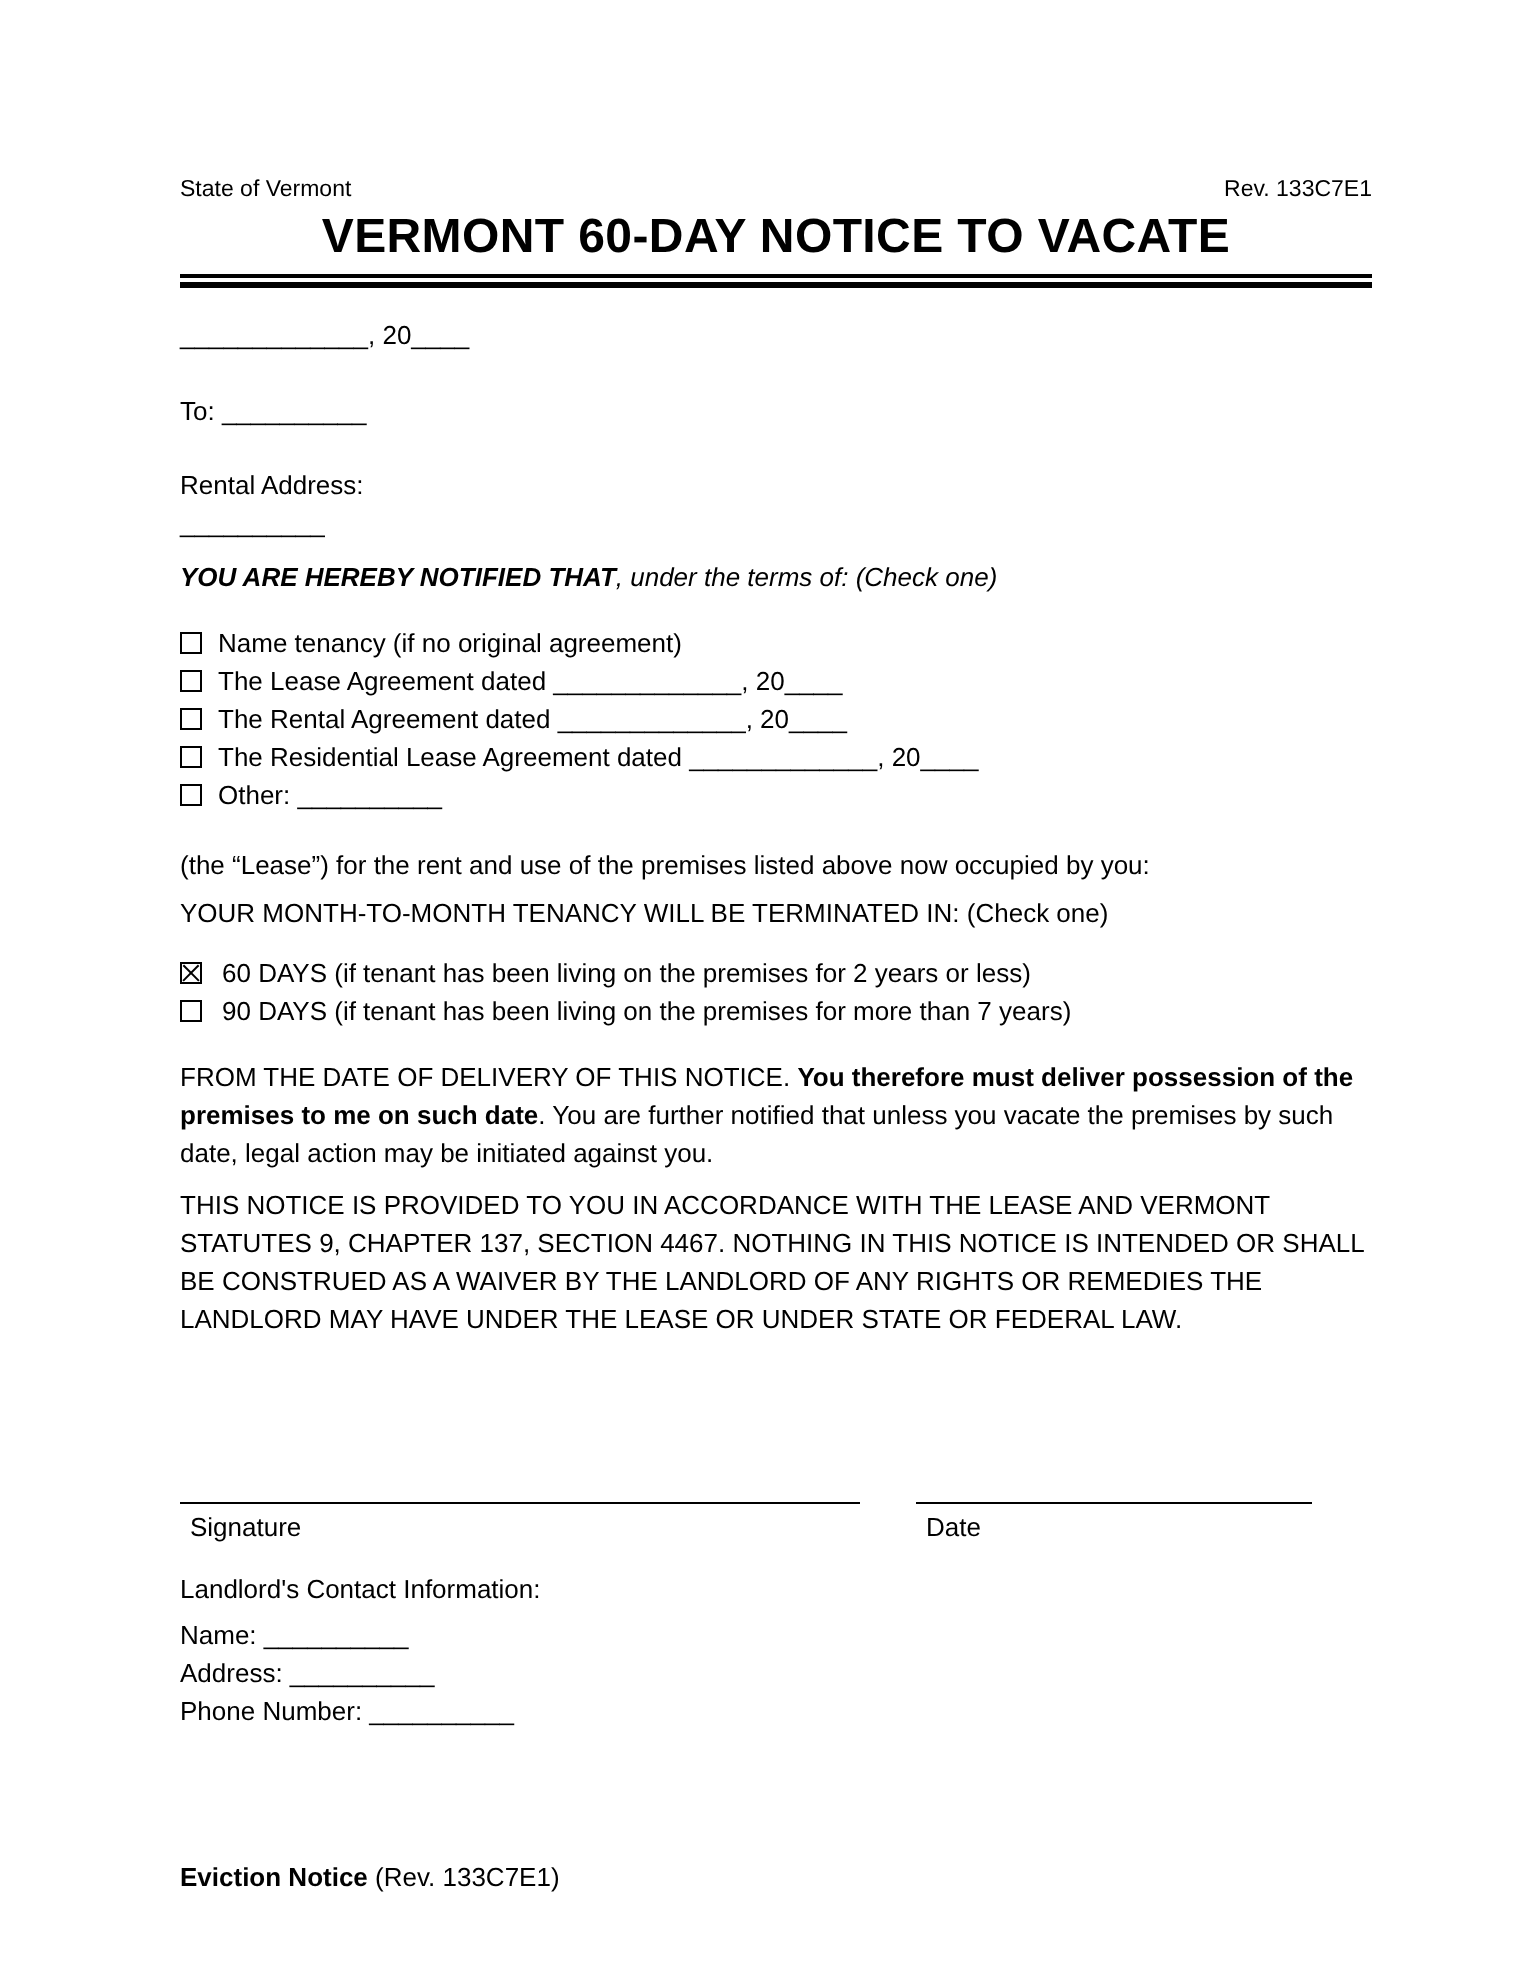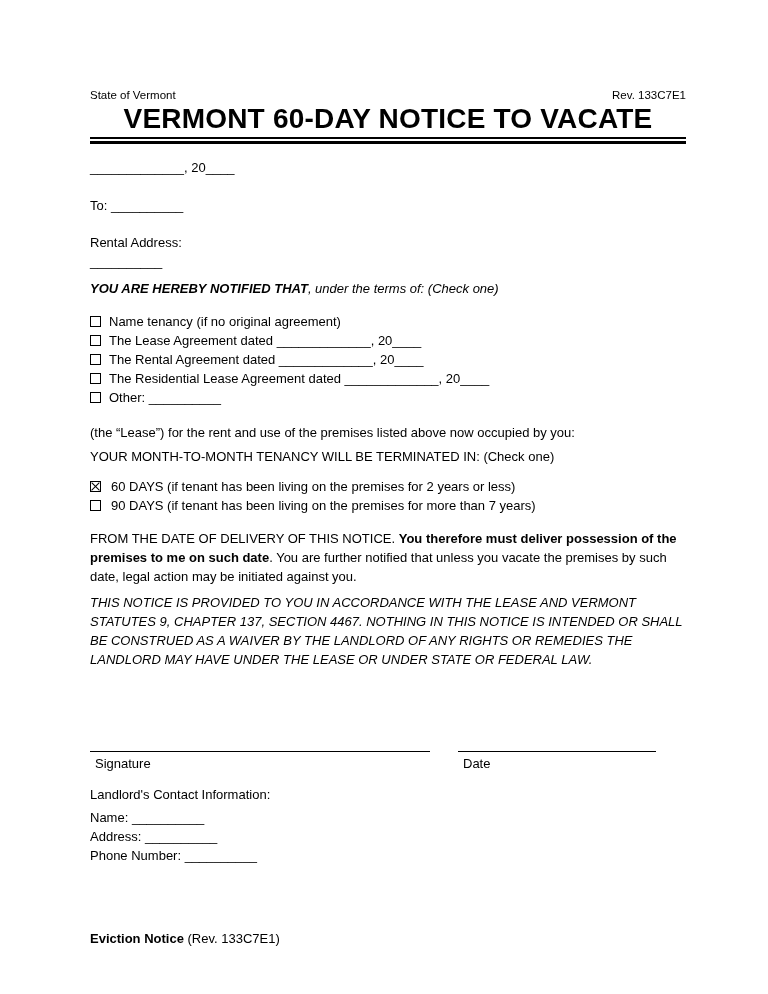--- a/index.html
+++ b/index.html
@@ -9,21 +9,21 @@
     background:#ffffff;
     font-family:"Liberation Sans", sans-serif;
     color:#000;
     overflow:hidden;
   }
   .content {
     position:absolute; left:90px; top:88px; width:596px;
     font-size:13px; line-height:19px;
   }
   .header-row { display:flex; justify-content:space-between; font-size:11.5px; line-height:14px; }
-  .title { margin-top:6px; font-size:28px; line-height:22px; font-weight:bold; text-align:center; letter-spacing:0.2px; }
+  .title { margin-top:6px; font-size:24px; line-height:22px; font-weight:bold; text-align:center; letter-spacing:0.2px; }
   .title-rule { margin-top:7px; height:2px; border-top:2.5px solid #000; border-bottom:3px solid #000; }
   .date-line { margin-top:14px; }
   .to-line { margin-top:19px; }
   .rental-block { margin-top:18px; }
   .notified-heading { margin-top:8px;font-style:italic; }
   .options { margin-top:14px; }
   .opt-row { display:flex; align-items:flex-start; }
   .cb {
     flex:none; display:inline-block;
     width:9px; height:9px;
@@ -36,21 +36,21 @@
     content:""; position:absolute; left:-1px; top:4px;
     width:11px; height:1.2px; background:#000;
   }
   .cb.checked::before { transform:rotate(45deg); }
   .cb.checked::after  { transform:rotate(-45deg); }
   .lease-clause { margin-top:16px; }
   .termination-heading { margin-top:5px; }
   .termination-options { margin-top:11px; }
   .termination-options .cb { margin-right:10px; }
   .para-delivery { margin-top:14px; }
-  .para-statute { margin-top:7px;font-style:italic; }
+  .para-statute { margin-top:7px; }
   b, strong { font-weight:bold; }
   .sig-row { display:flex; margin-top:82px; }
   .sig-col { border-top:1.5px solid #000; padding:2px 0 0 5px; }
   .sig-col.signature { width:335px; margin-right:28px; }
   .sig-col.date { width:193px; }
   .contact-heading { margin-top:12px; }
   .contact-lines { margin-top:4px; }
   .footer {
     position:absolute; left:90px; top:929px;
     font-size:13px; line-height:19px;

